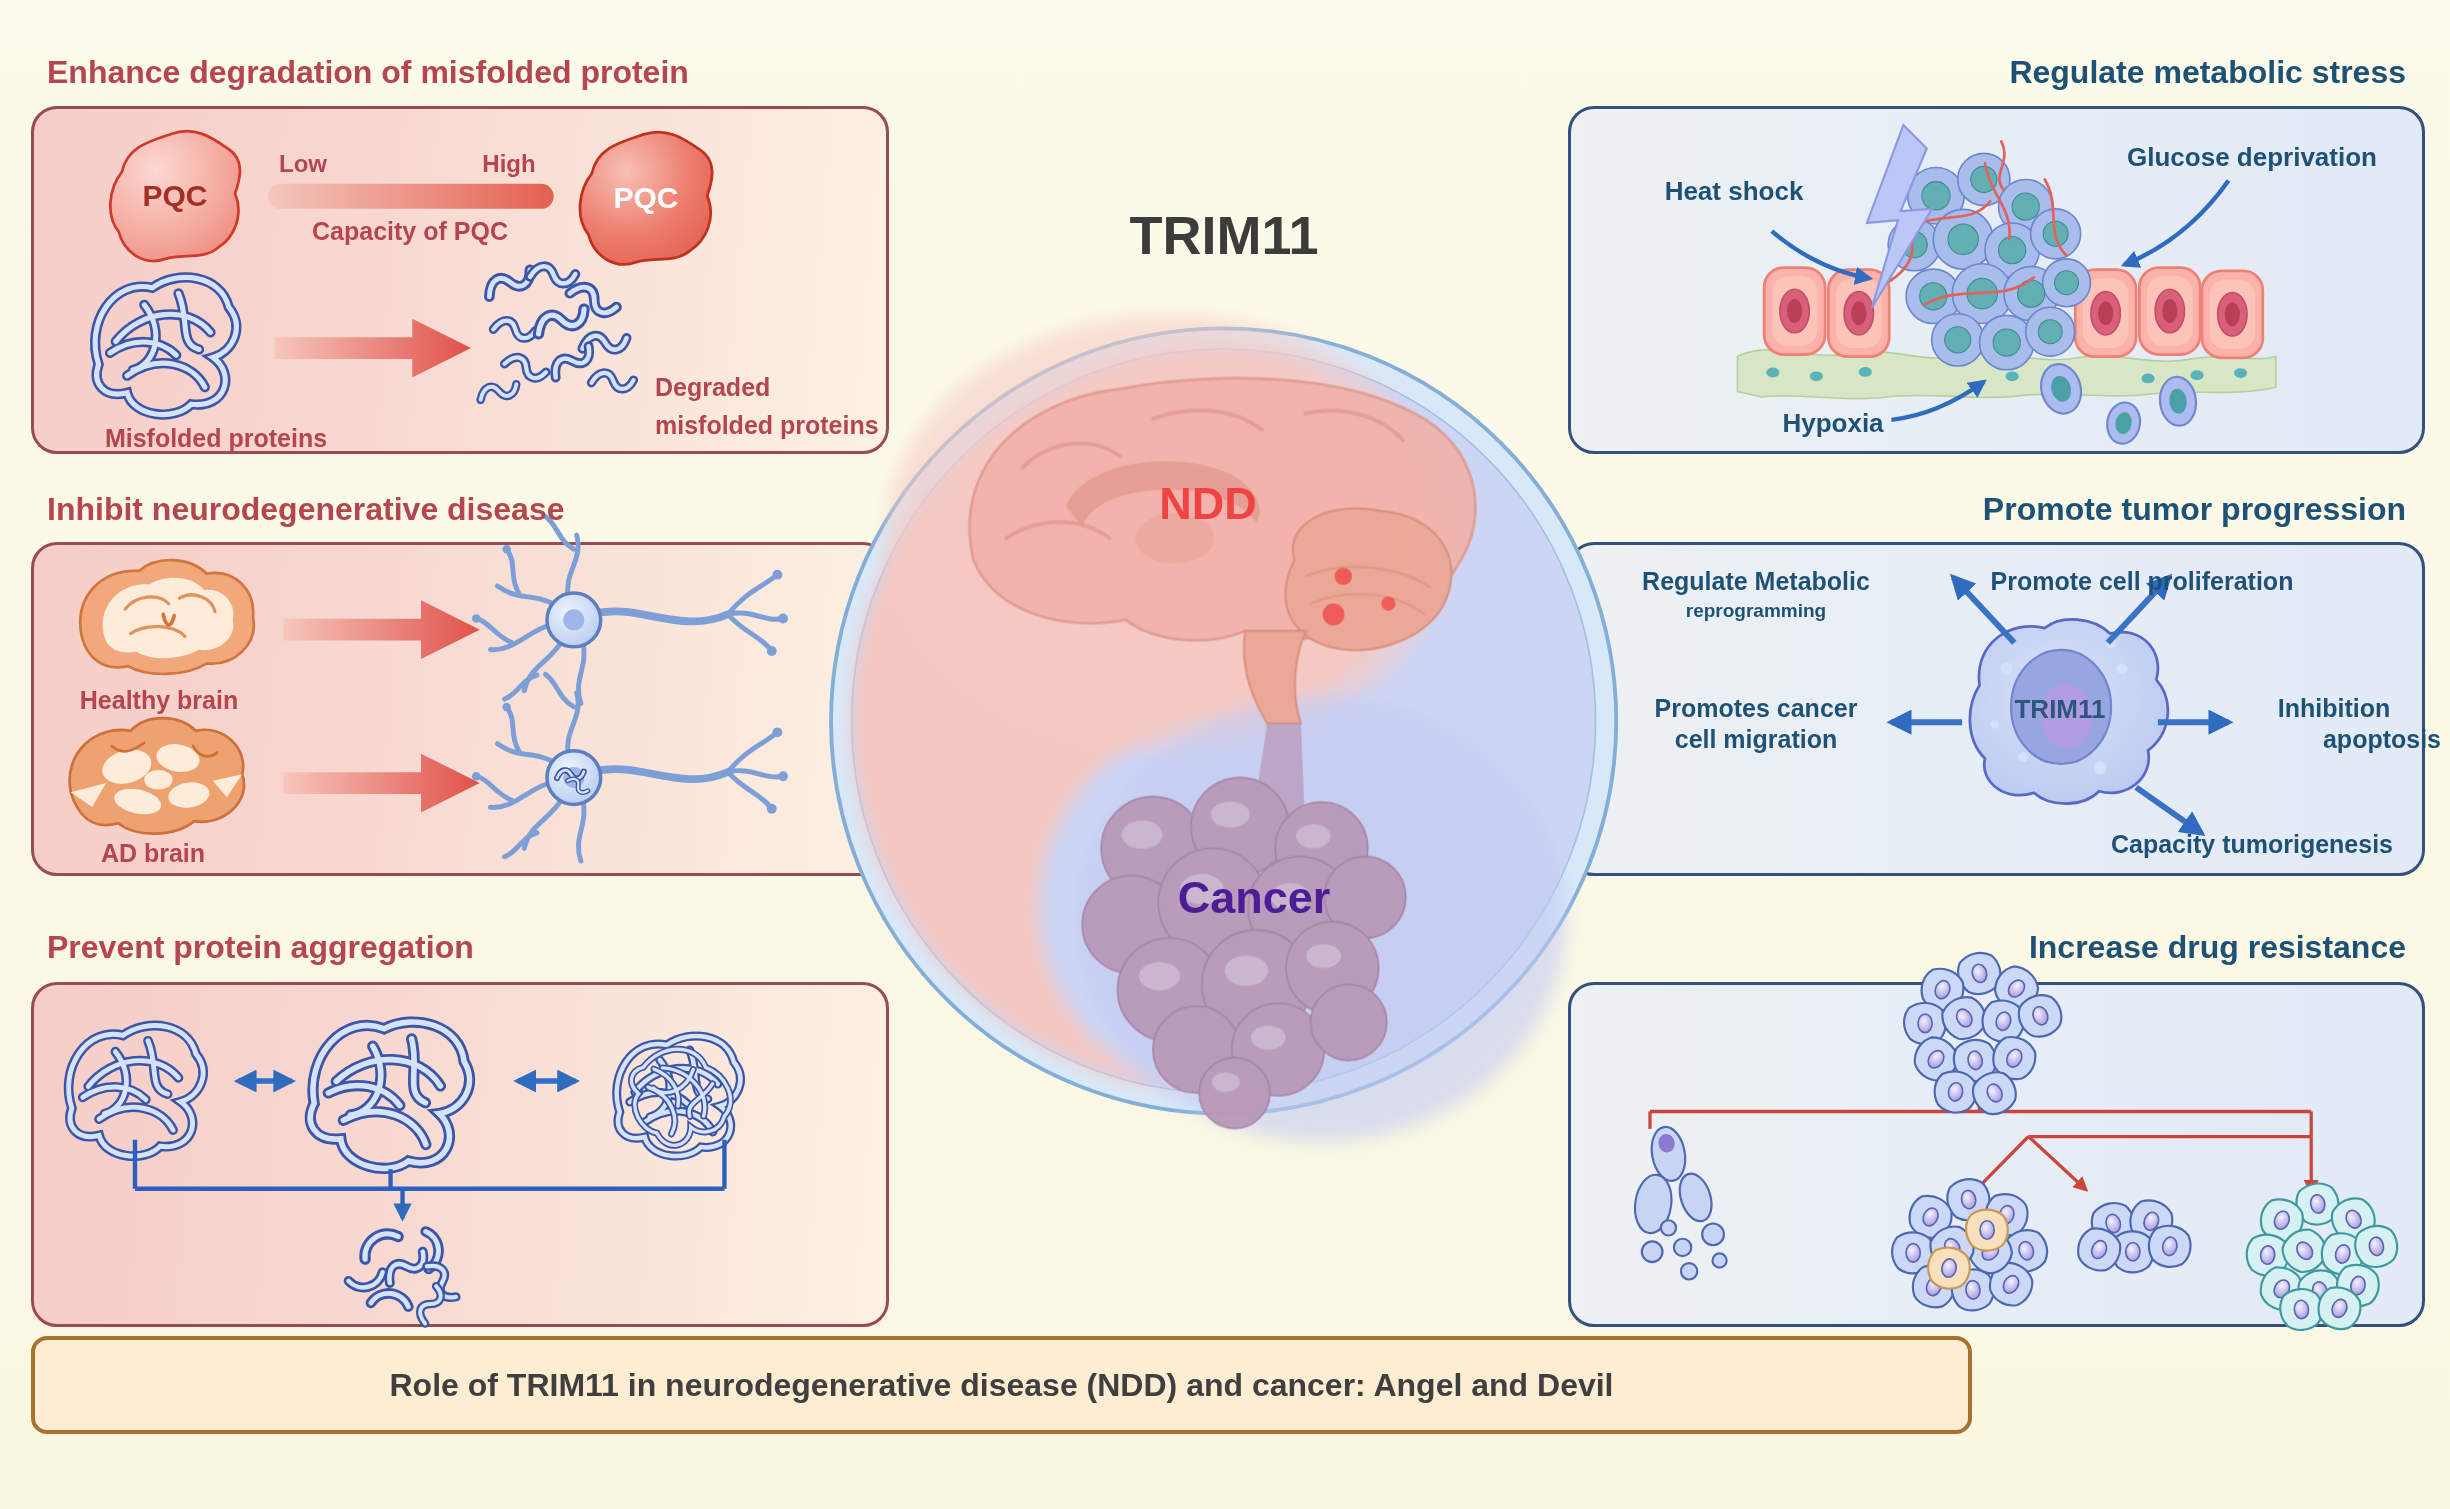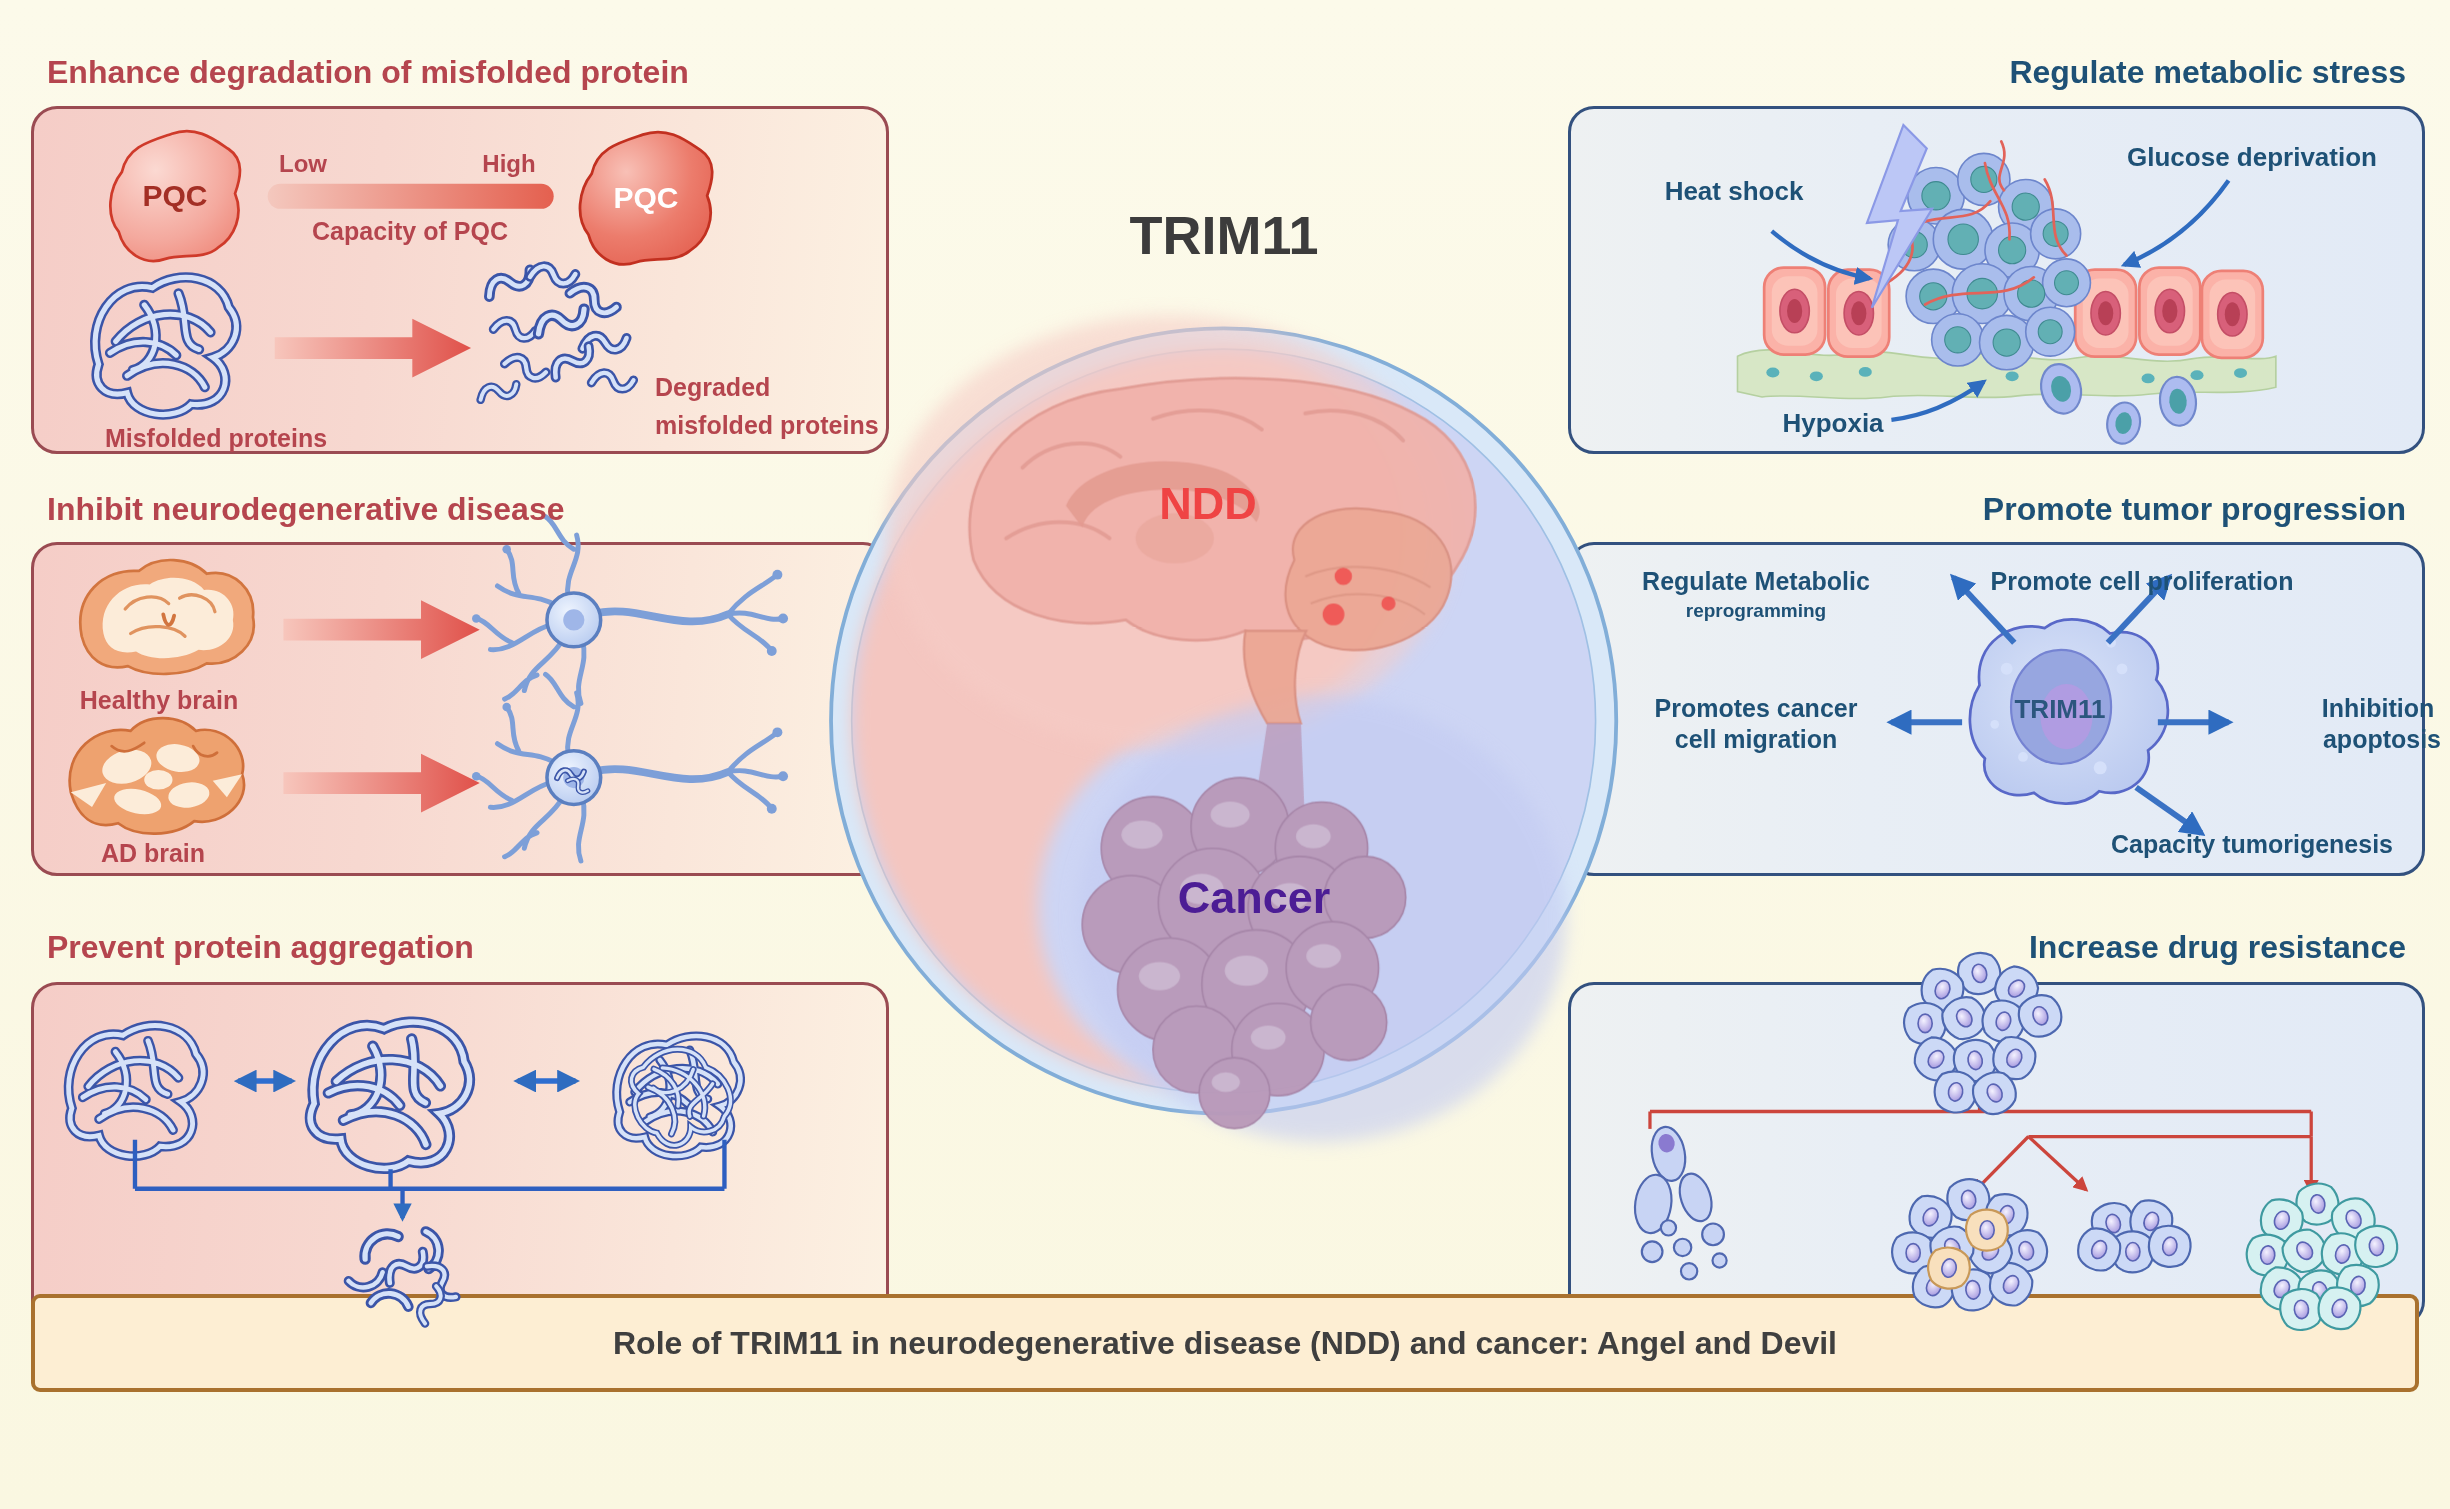--- a/index.html
+++ b/index.html
@@ -21,22 +21,22 @@
   .title{position:absolute;z-index:3;font-weight:700;font-size:32px;white-space:nowrap;}
   .title.red{color:#b5454e;}
   .title.blue{color:#1e5176;text-align:right;}
   .lbl{position:absolute;z-index:3;transform:translate(-50%,-50%);font-weight:600;
        white-space:nowrap;text-align:center;}
   .lbl.redtx{color:#b5454e;}
   .lbl.bluetx{color:#1e5176;}
   .lbl.leftalign{transform:translateY(-50%);text-align:left;}
   #illustration{position:absolute;left:0;top:0;z-index:2;pointer-events:none;}
   #caption-bar{
-    position:absolute;left:31px;top:1294px;width:2388px;height:98px;z-index:1;
-    background:#fdeed3;border:4.9px solid #a9712e;border-radius:9px;
+    position:absolute;left:31px;top:1336px;width:1941px;height:98px;z-index:1;
+    background:#fdeed3;border:4.9px solid #a9712e;border-radius:16px;
     display:flex;align-items:center;justify-content:center;box-sizing:border-box;
   }
   #caption-text{font-size:32px;font-weight:700;color:#3f3f3f;}
   .big-title{position:absolute;z-index:4;transform:translate(-50%,-50%);font-weight:700;white-space:nowrap;}
 </style>
 </head>
 <body>
 
 <div class="panel panel-left" style="left:31px;  top:106px;  width:852px; height:342px;"></div>
 <div class="panel panel-left" style="left:31px;  top:542px;  width:852px; height:328px;"></div>
@@ -499,20 +499,20 @@
 <div class="lbl bluetx" style="left:1734px;top:191px;font-size:26px;">Heat shock</div>
 <div class="lbl bluetx" style="left:2252px;top:157px;font-size:26px;">Glucose deprivation</div>
 <div class="lbl bluetx" style="left:1833px;top:423px;font-size:26px;">Hypoxia</div>
 
 <div class="lbl bluetx" style="left:1756px;top:581px;font-size:25px;">Regulate Metabolic</div>
 <div class="lbl bluetx" style="left:1756px;top:611px;font-size:19px;">reprogramming</div>
 <div class="lbl bluetx" style="left:2142px;top:581px;font-size:25px;">Promote cell proliferation</div>
 <div class="lbl bluetx" style="left:1756px;top:708px;font-size:25px;">Promotes cancer</div>
 <div class="lbl bluetx" style="left:1756px;top:739px;font-size:25px;">cell migration</div>
 <div class="lbl" style="left:2060px;top:709px;font-size:26px;font-weight:700;color:#2c567e;">TRIM11</div>
-<div class="lbl bluetx" style="left:2334px;top:708px;font-size:25px;margin-left:44px;">Inhibition</div>
+<div class="lbl bluetx" style="left:2334px;top:708px;font-size:25px;">Inhibition</div>
 <div class="lbl bluetx" style="left:2334px;top:739px;font-size:25px;margin-left:48px;">apoptosis</div>
 <div class="lbl bluetx" style="left:2252px;top:844px;font-size:25px;">Capacity tumorigenesis</div>
 
 <div id="caption-bar">
   <span id="caption-text">Role of TRIM11 in neurodegenerative disease (NDD) and cancer: Angel and Devil</span>
 </div>
 
 
 </body></html>

